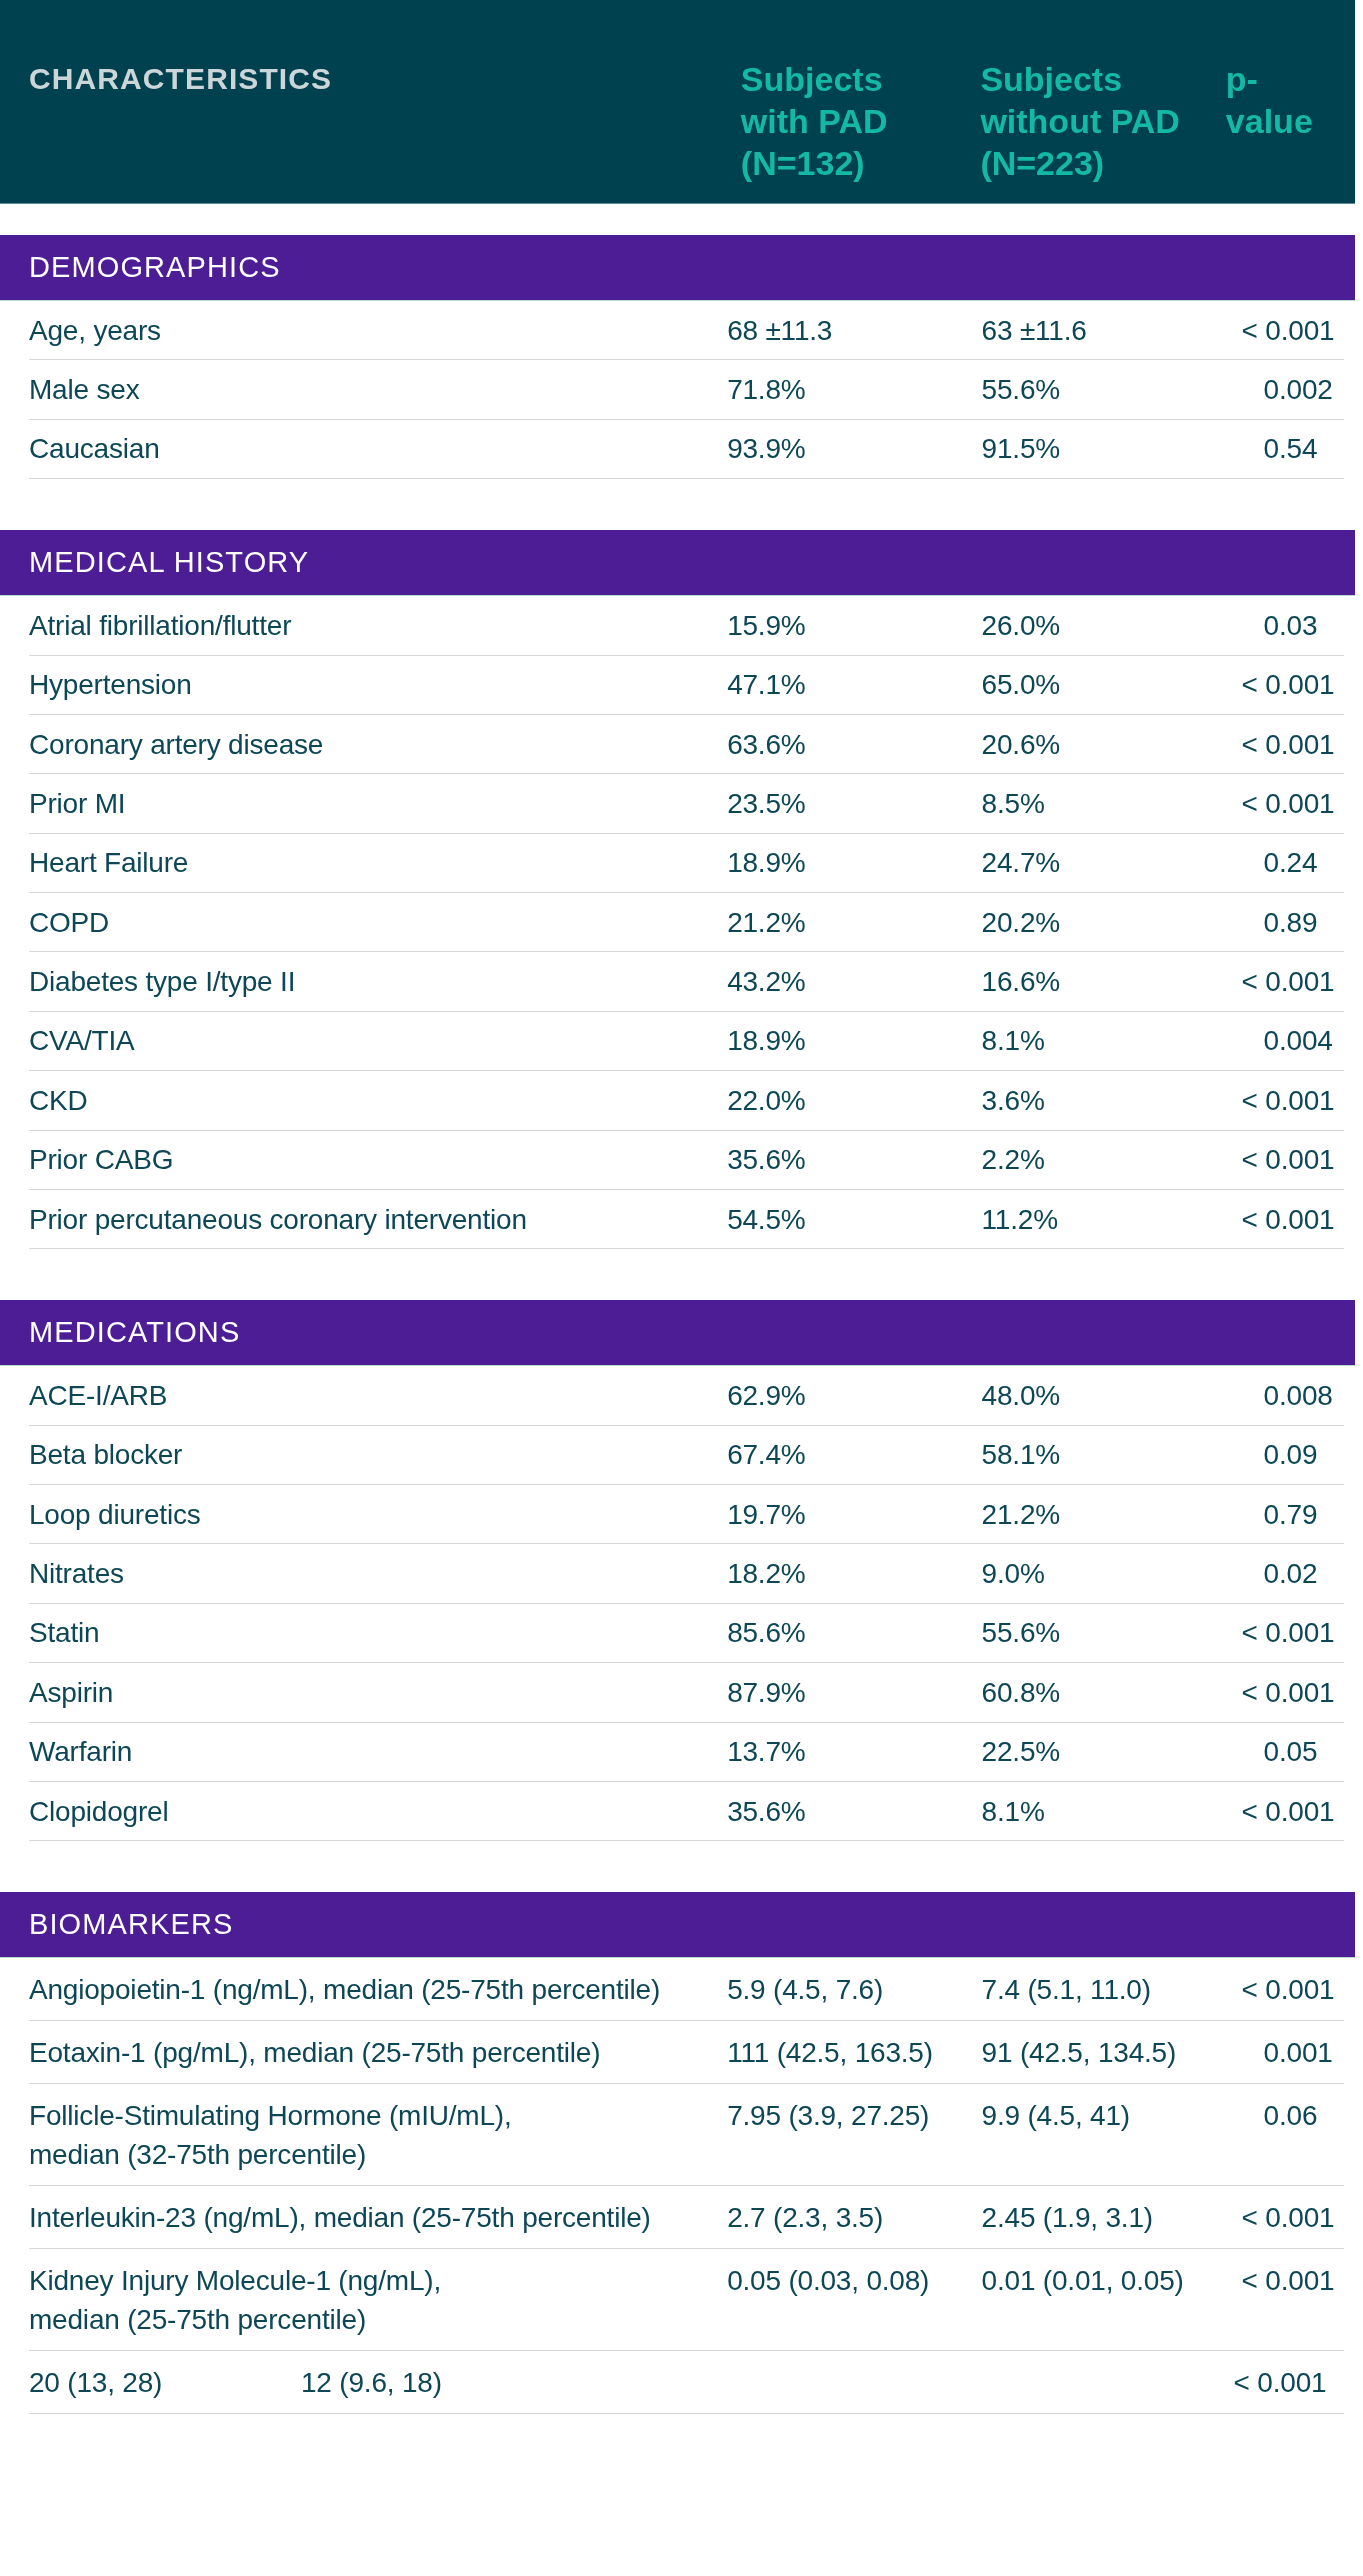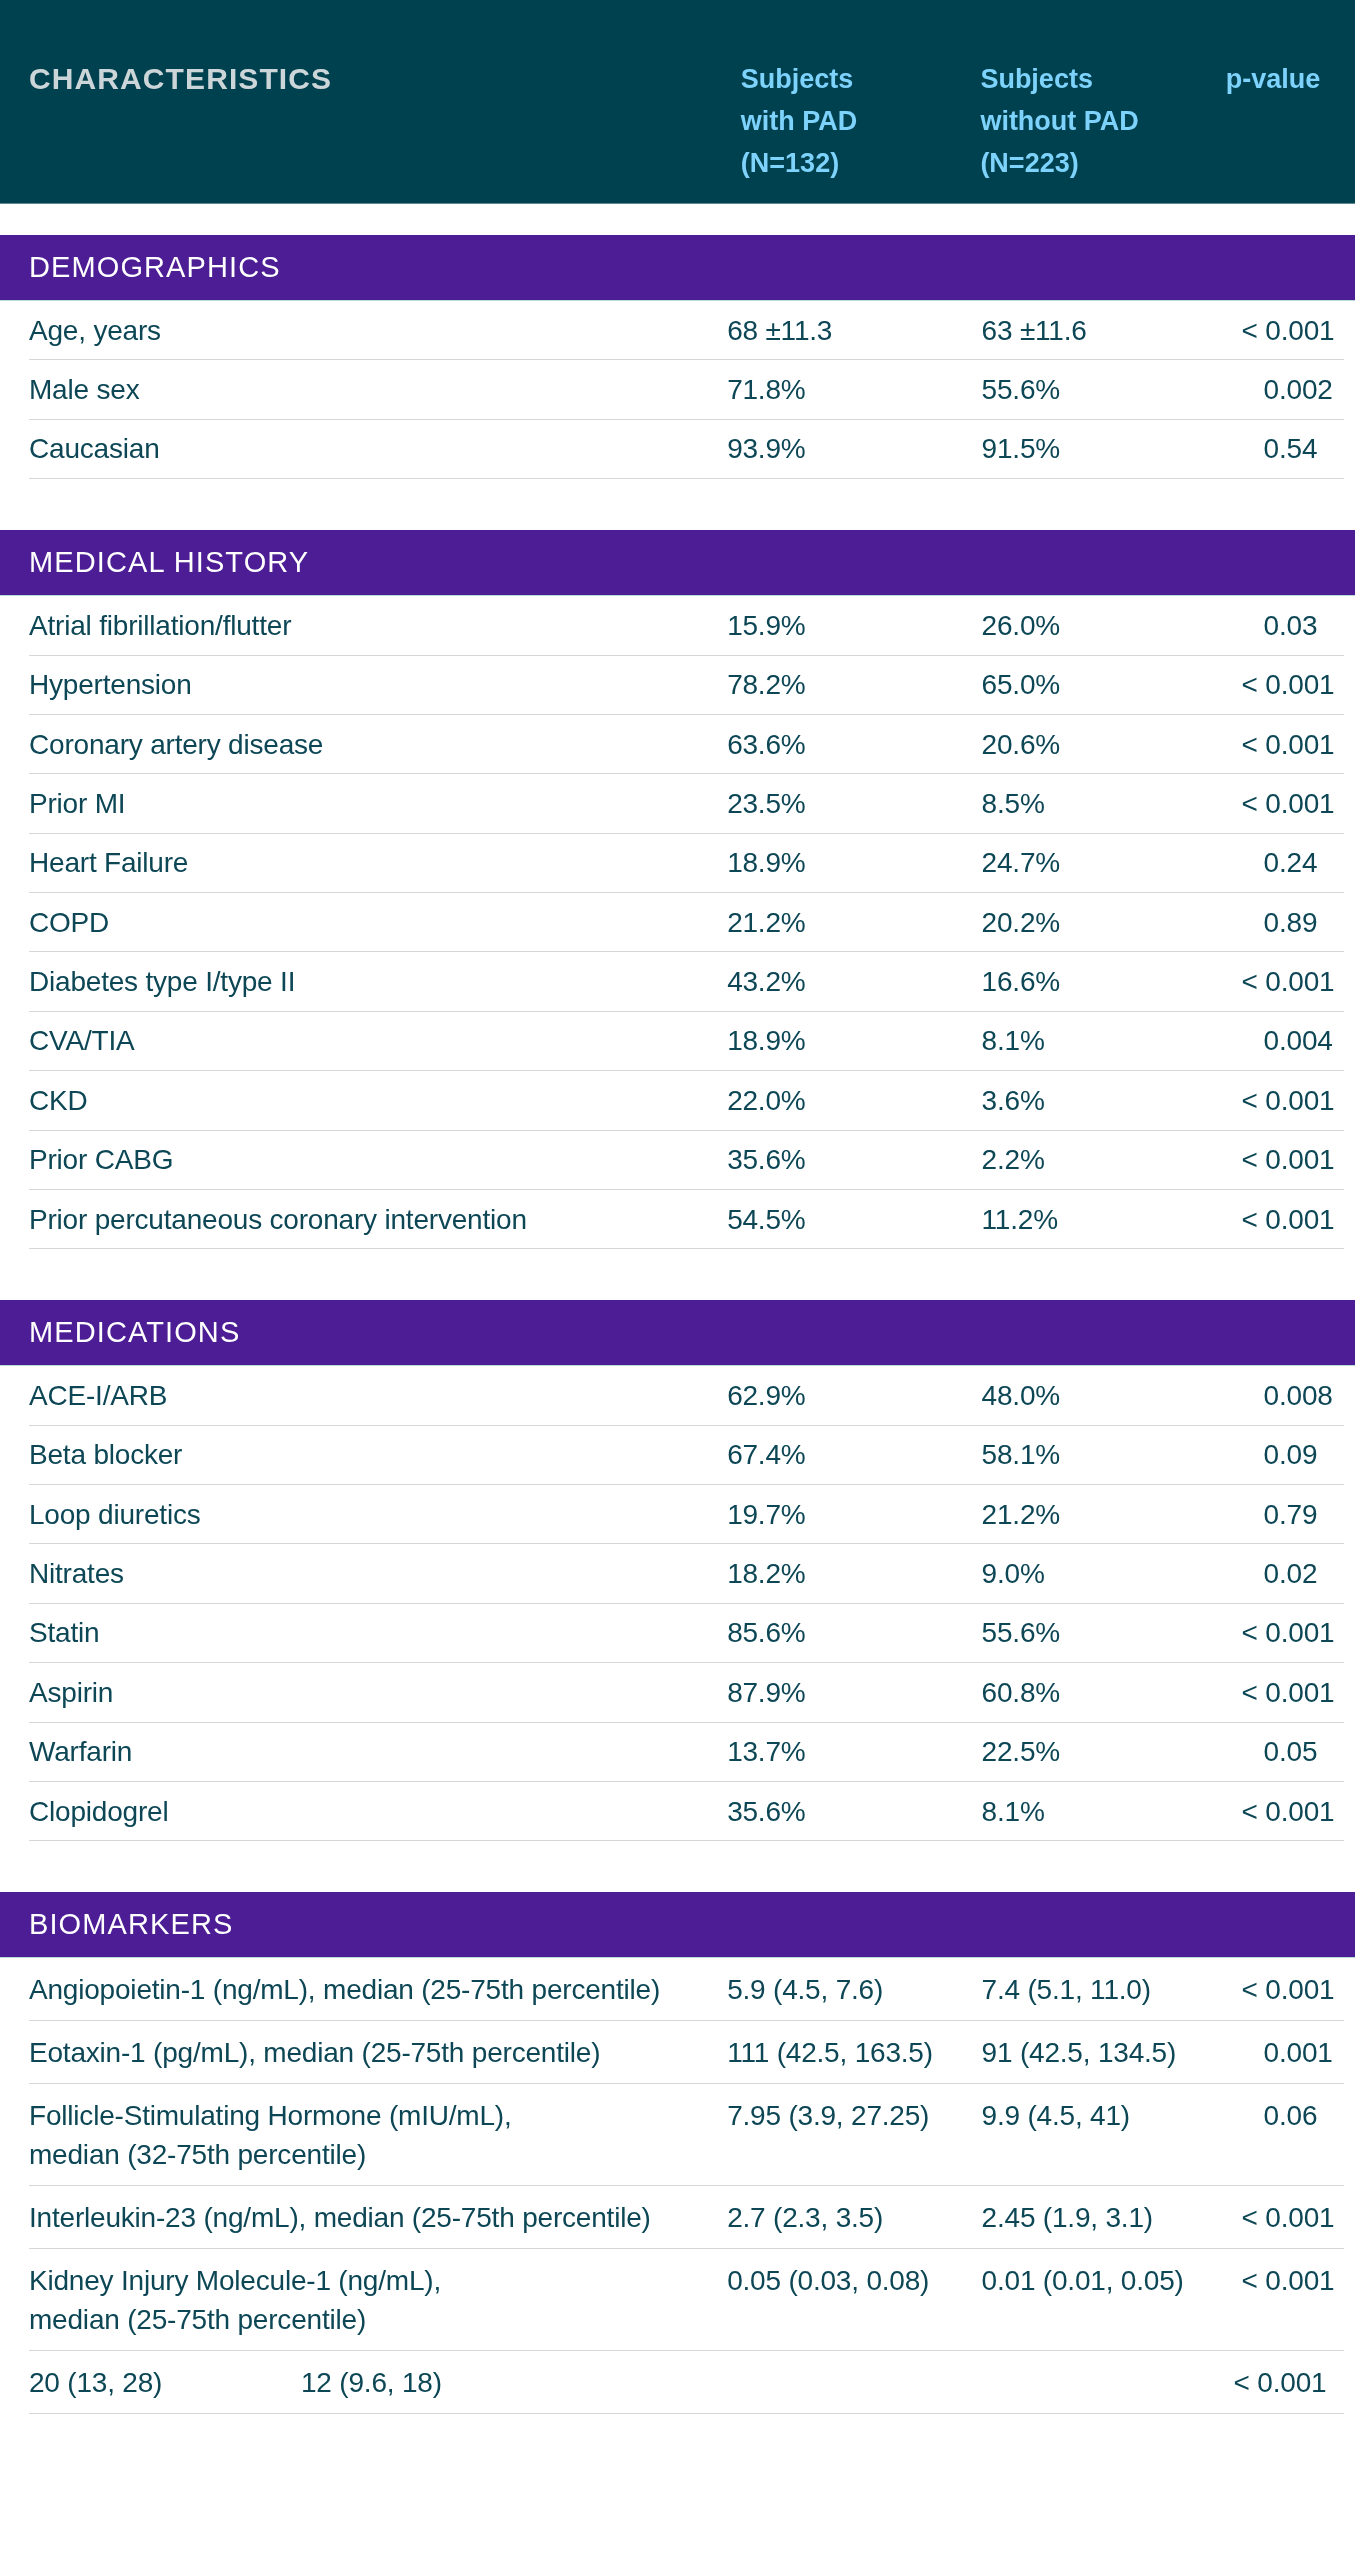--- a/index.html
+++ b/index.html
@@ -15,21 +15,21 @@
     padding:58px 20.4px 0 29px;
   }
   .col1 { width:719px; box-sizing:border-box; padding-right:17.7px; }
   .col2 { width:242px; box-sizing:border-box; }
   .col3 { width:248px; box-sizing:border-box; }
   .col4 { margin-left:auto; width:110px; text-align:left; }
   .topbar .col1 {
     color:#ccd6d9; font-size:30px; font-weight:700; letter-spacing:1.1px; line-height:42px;
   }
   .topbar .col2, .topbar .col3, .topbar .col4 {
-    color:#7dd3fc; font-size:27px; font-weight:700; line-height:42px; white-space:pre-line;
+    color:#14b8a6; font-size:34px; font-weight:700; line-height:42px; white-space:pre-line;
   }
   .section { margin-top:51px; }
   .section:first-child { margin-top:31px; }
   .band {
     box-sizing:border-box; height:66px; margin-right:8.9px;
     background:#4c1d95; border-bottom:1.8px solid #b7dcd2;
     display:flex; align-items:center; padding-left:29px;
   }
   .band-title {
     color:#ffffff; font-size:29px; font-weight:400; letter-spacing:1.1px;
@@ -99,21 +99,21 @@
 
   <div class="row">
     <div class="cell col1">Atrial fibrillation/flutter</div>
     <div class="cell col2">15.9%</div>
     <div class="cell col3">26.0%</div>
     <div class="cell col4 indent">0.03</div>
   </div>
 
   <div class="row">
     <div class="cell col1">Hypertension</div>
-    <div class="cell col2">78.2%</div>
+    <div class="cell col2">47.1%</div>
     <div class="cell col3">65.0%</div>
     <div class="cell col4">&lt; 0.001</div>
   </div>
 
   <div class="row">
     <div class="cell col1">Coronary artery disease</div>
     <div class="cell col2">63.6%</div>
     <div class="cell col3">20.6%</div>
     <div class="cell col4">&lt; 0.001</div>
   </div>

